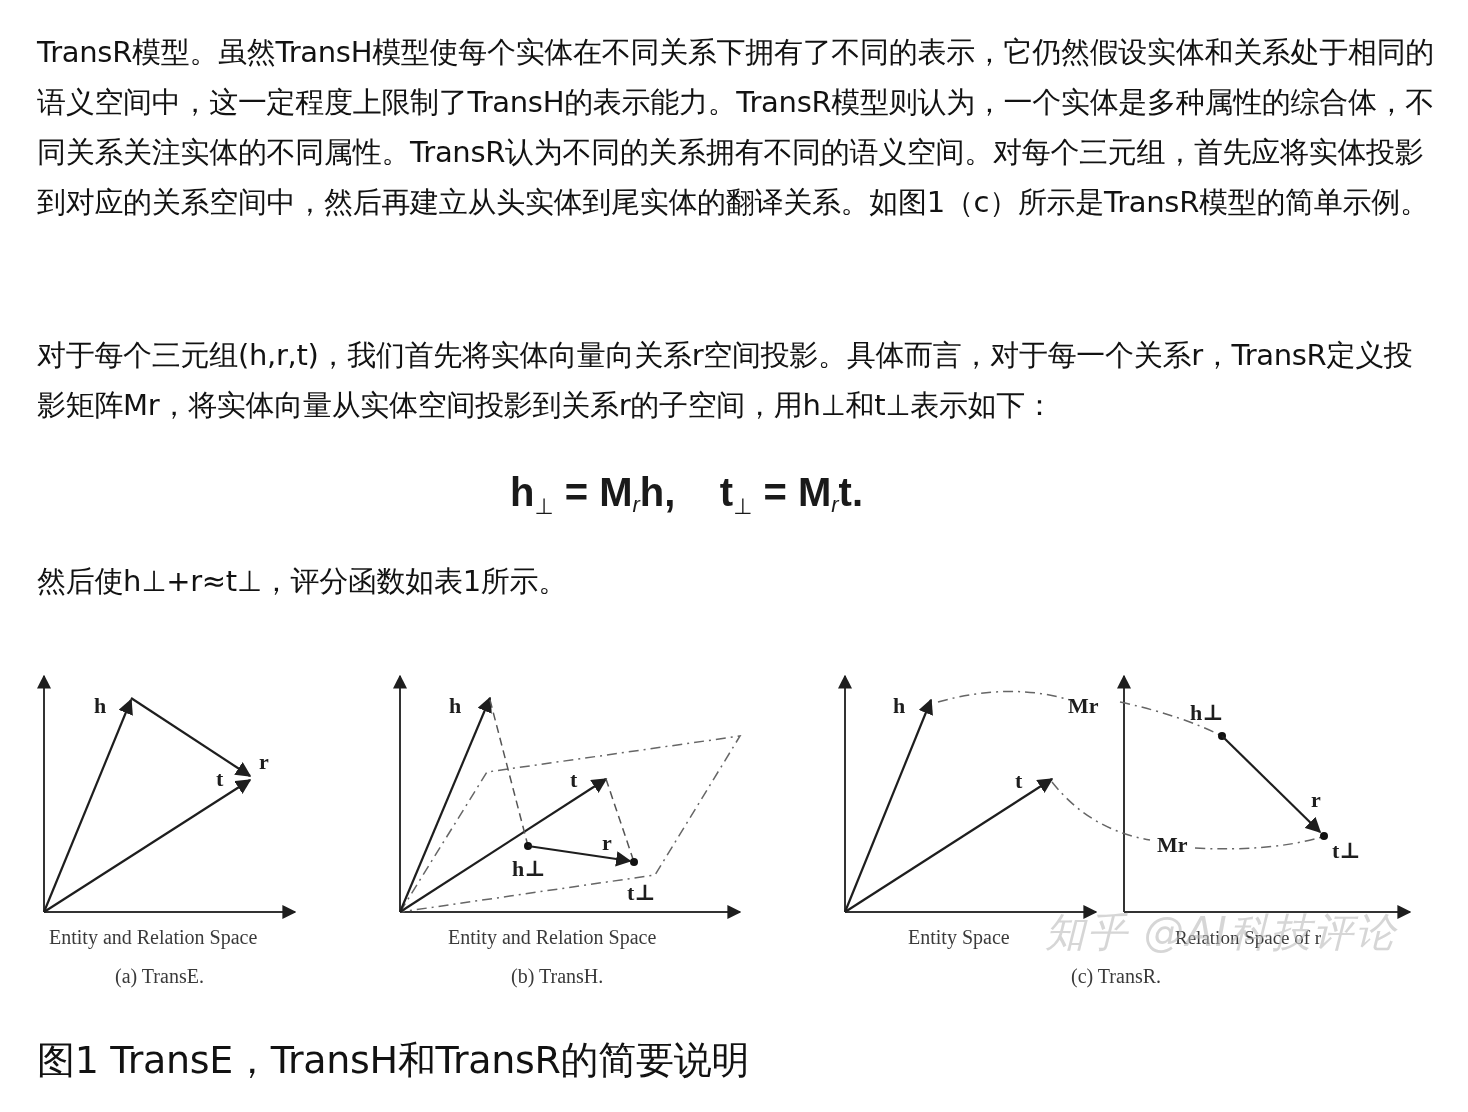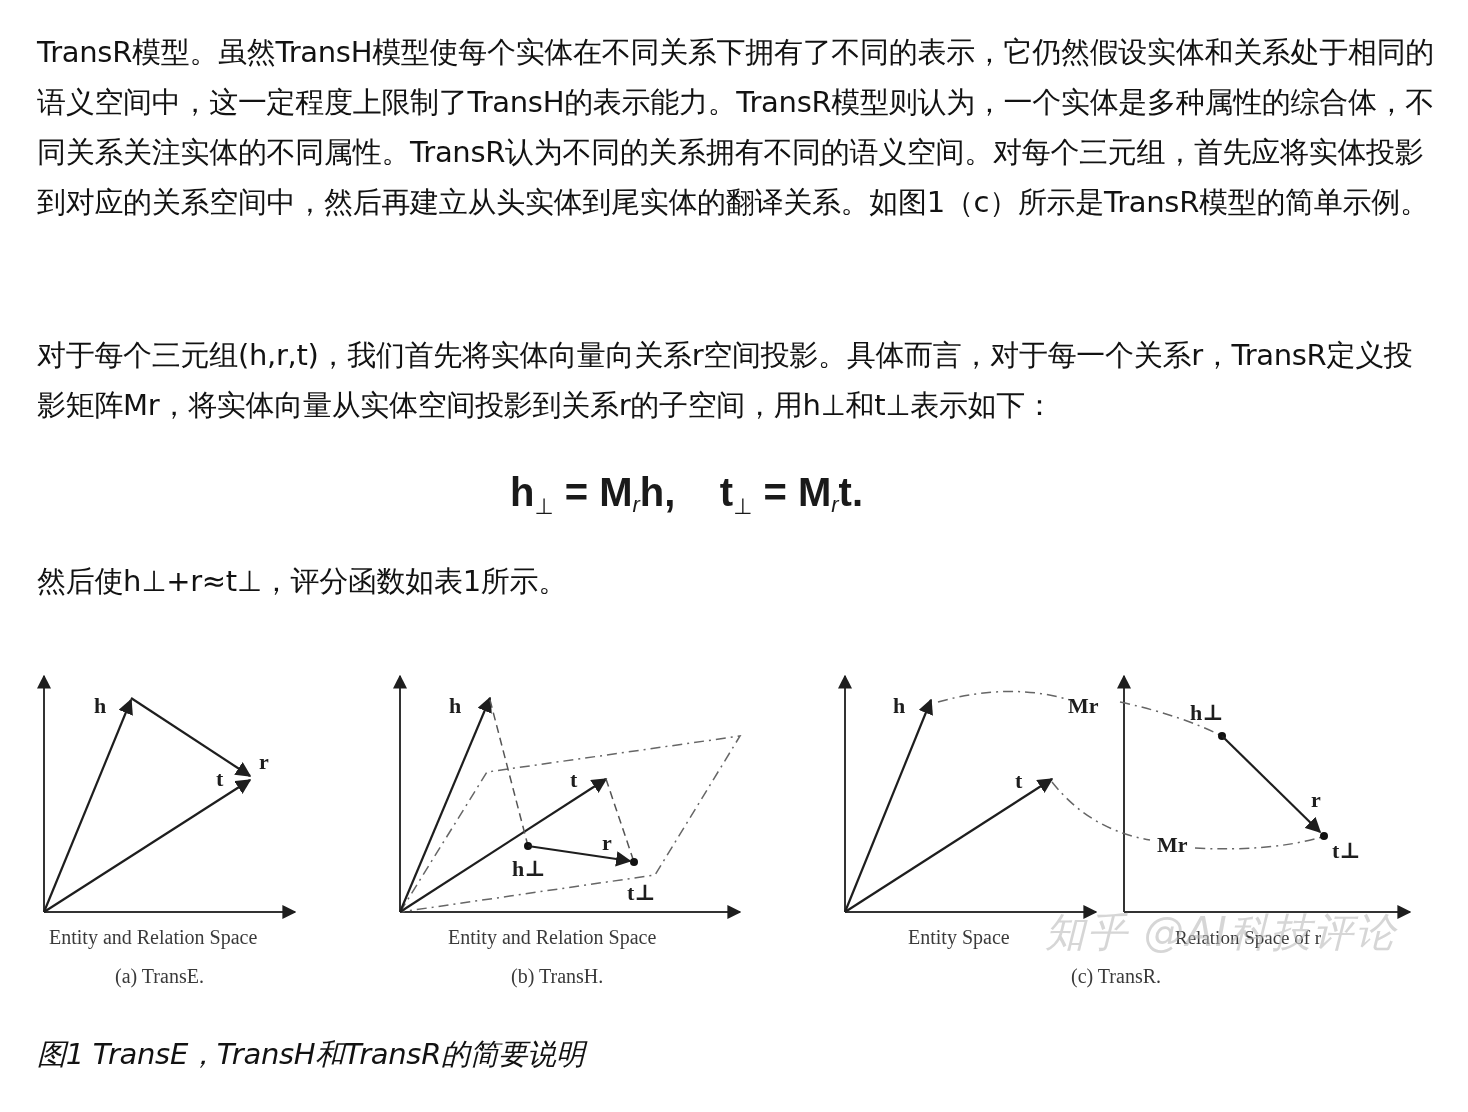--- a/index.html
+++ b/index.html
@@ -26,21 +26,21 @@
     .formula .perp { font-size: 22px; font-weight: normal; vertical-align: -8px; }
     .figure { position: absolute; left: 0; top: 660px; width: 1468px; height: 345px; }
     .figure svg { position: absolute; left: 0; top: 0; }
     .fig-text {
       font-family: "Liberation Serif", "DejaVu Serif", serif;
       fill: #3a3a3a;
     }
     .lbl { font-family: "Liberation Serif", "DejaVu Serif", serif; font-weight: bold; fill: #1e1e1e; }
     .caption {
       position: absolute; left: 37px; top: 1035px;
-      font-size: 29px; font-style: italic; color: #121212; letter-spacing: -0.3px;
+      font-size: 38px; color: #121212; letter-spacing: -0.3px;
     }
     .watermark {
       position: absolute; left: 1045px; top: 905px;
       font-size: 40px; color: rgba(180,180,180,0.55); letter-spacing: 2px; font-style: italic;
     }
   </style>
 </head>
 <body>
 
 <p class="para" id="p1"><b>TransR模型</b><span>。虽然TransH模型使每个实体在不同关系下拥有了不同的表示，它仍然假设实体和关系处于相同的语义空间中，这一定程度上限制了TransH的表示能力。TransR模型则认为，一个实体是多种属性的综合体，不同关系关注实体的不同属性。TransR认为不同的关系拥有不同的语义空间。对每个三元组，首先应将实体投影到对应的关系空间中，然后再建立从头实体到尾实体的翻译关系。如图1（c）所示是TransR模型的简单示例。</span></p>

